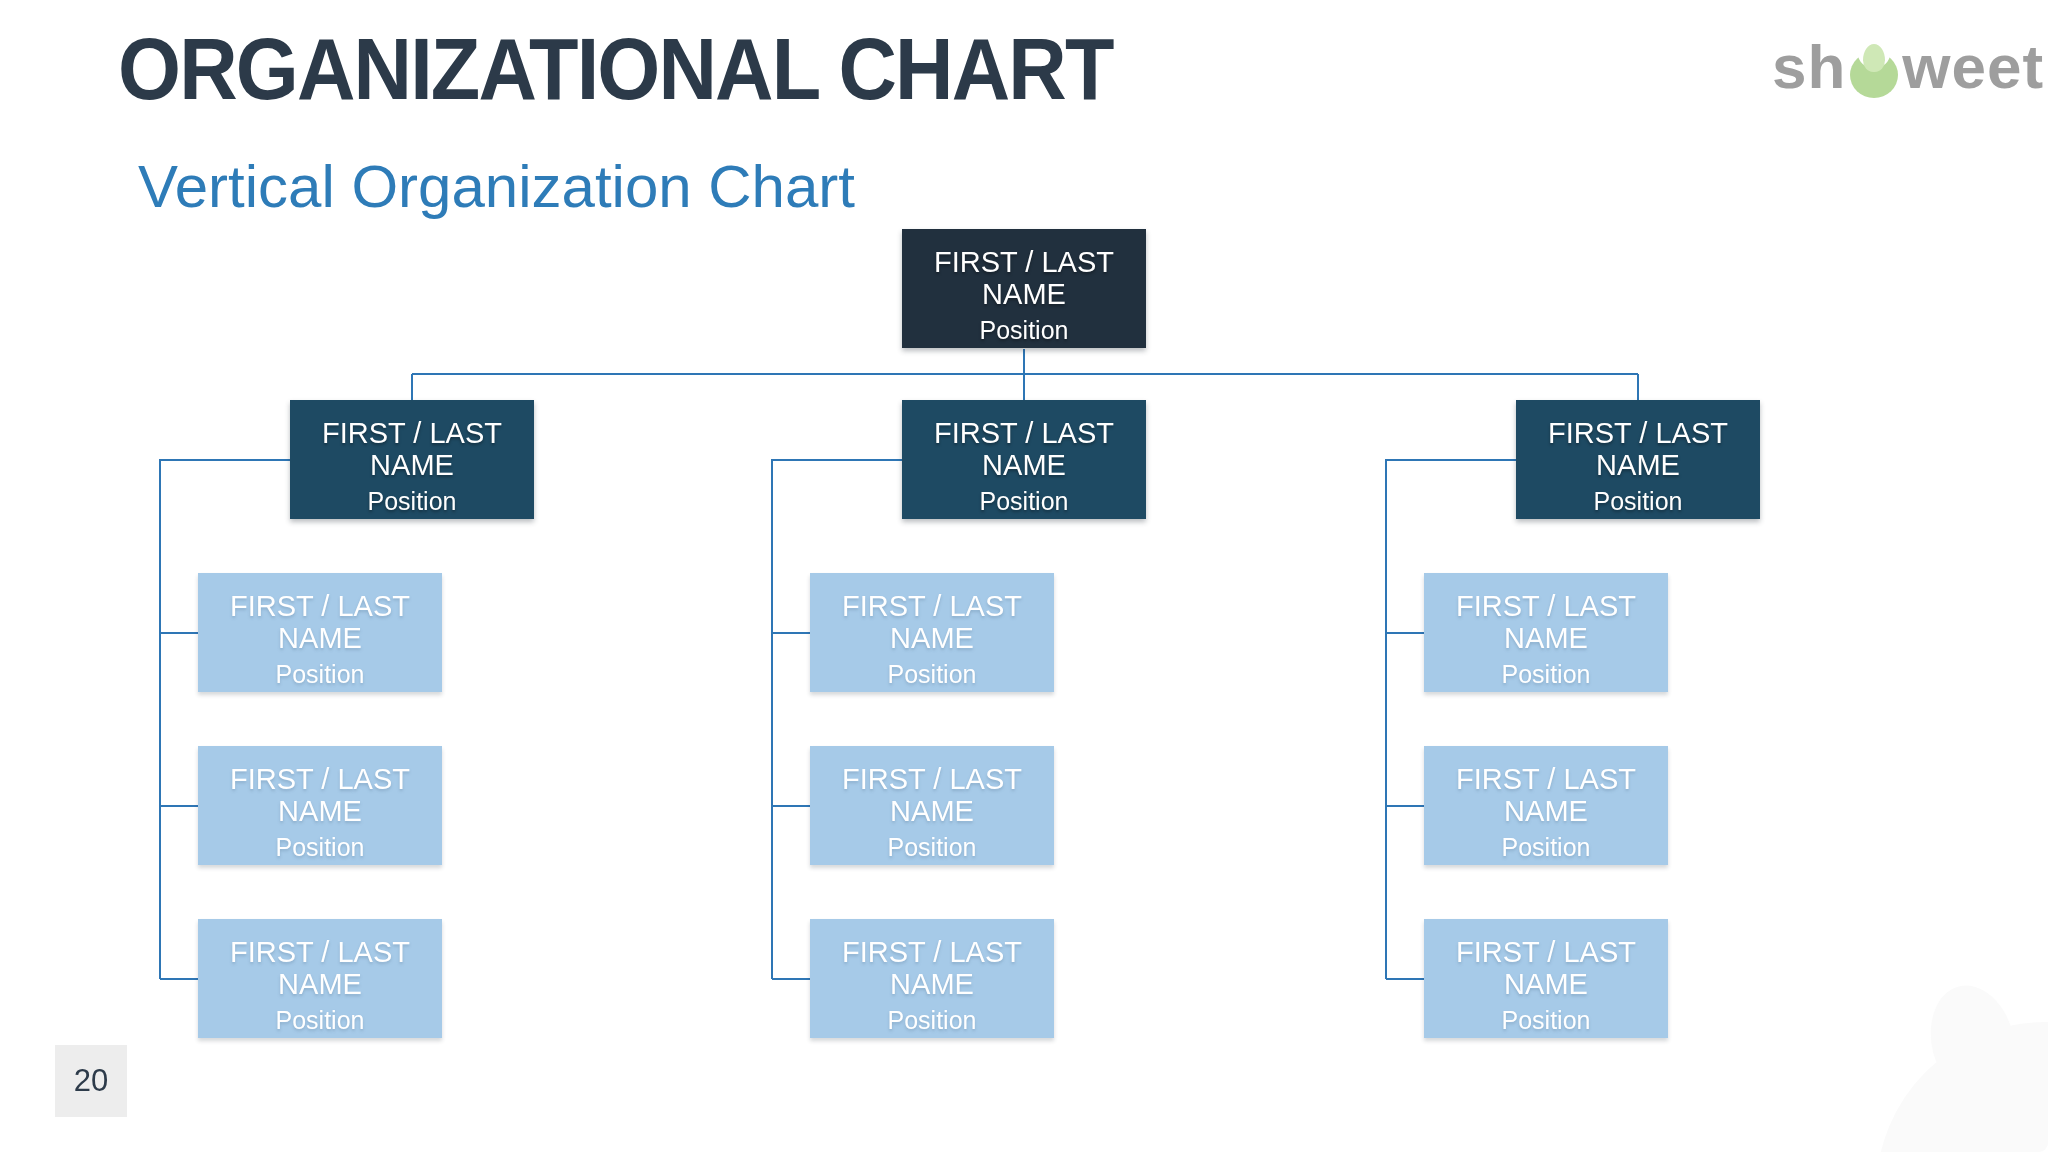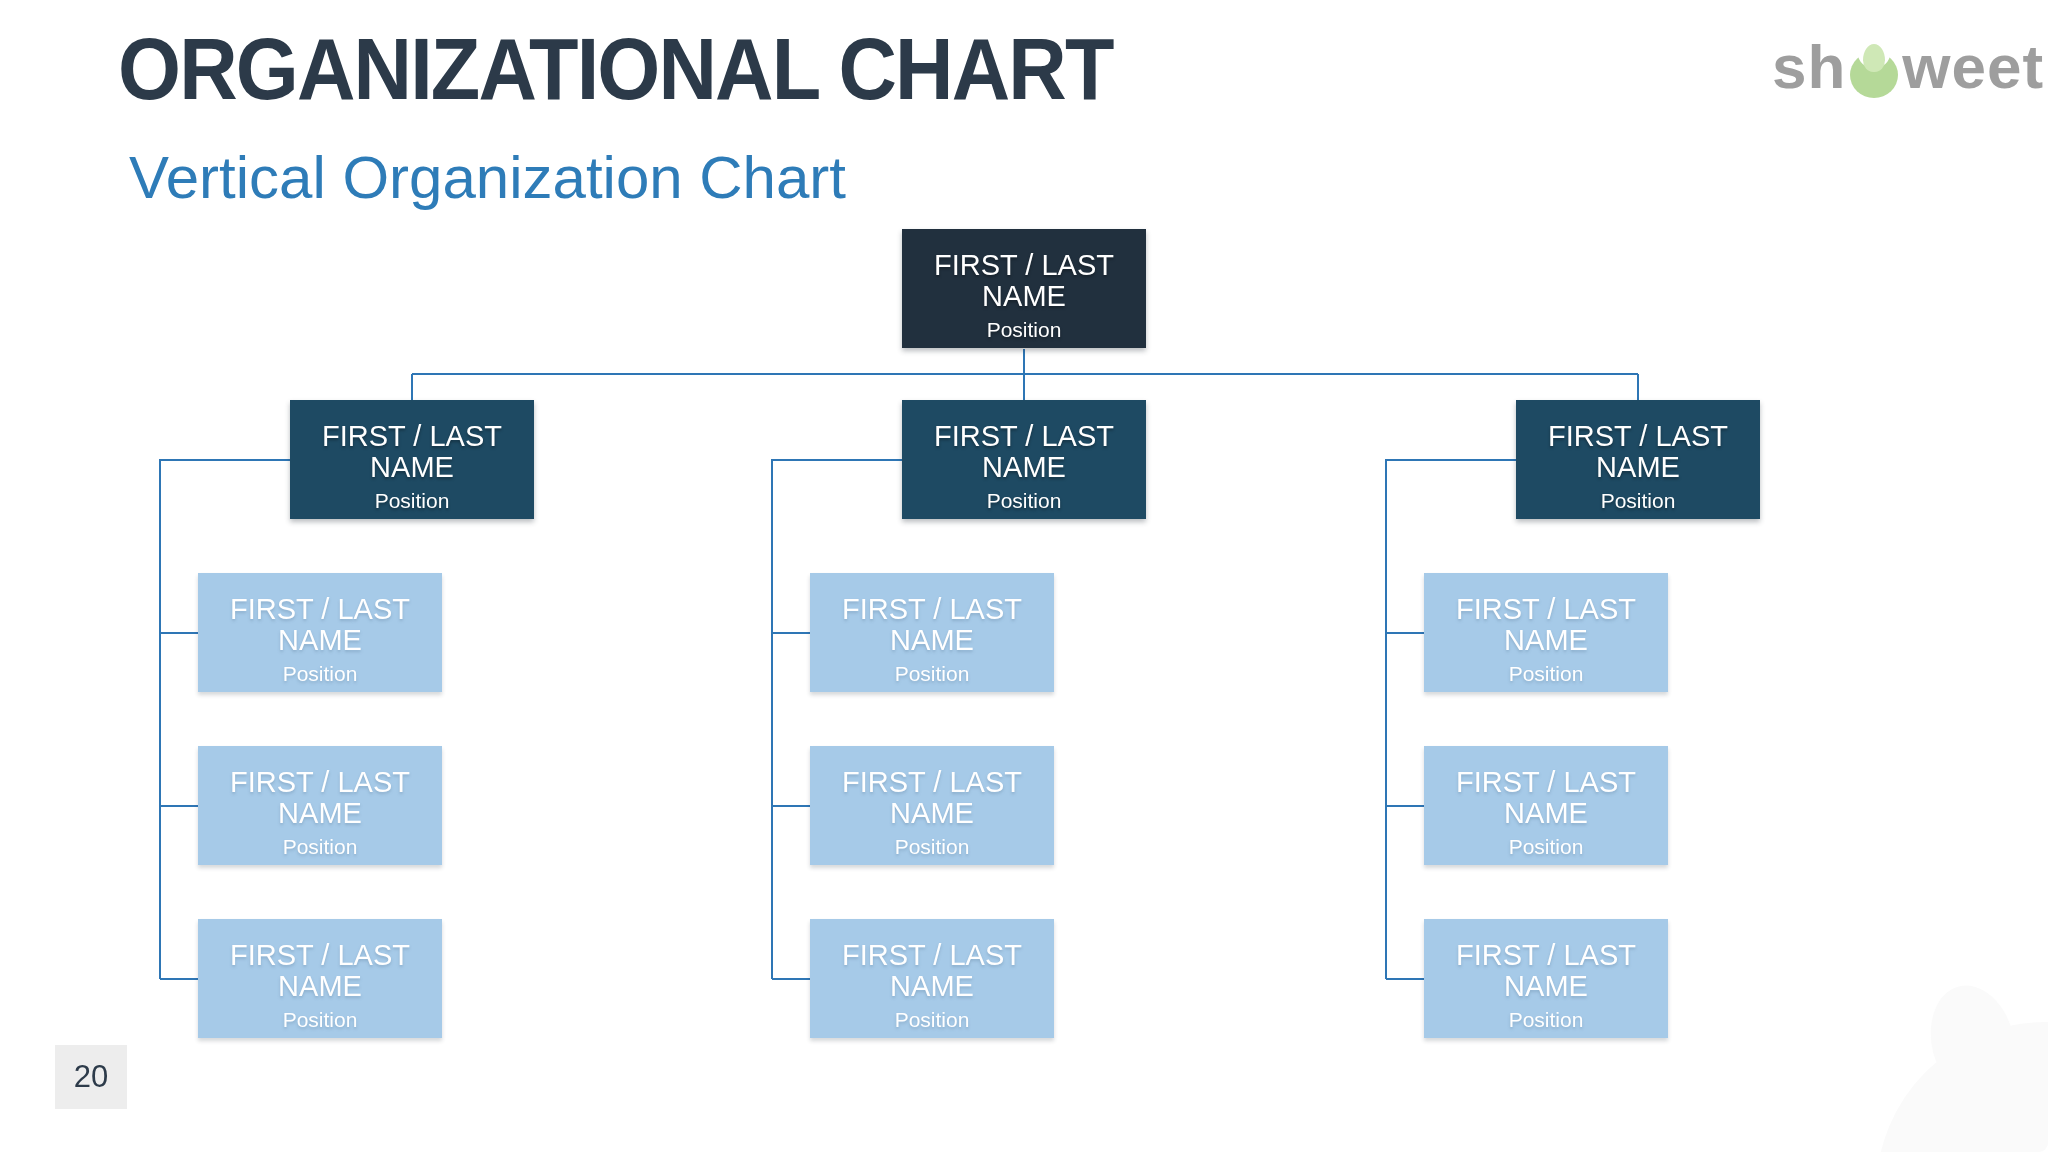--- a/index.html
+++ b/index.html
@@ -7,50 +7,50 @@
     position:relative;width:2048px;height:1152px;background:#ffffff;
     overflow:hidden;font-family:"Liberation Sans",sans-serif;border-radius:9px;
   }
   
   .title{
     position:absolute;left:118px;top:18px;margin:0;
     font-size:88px;font-weight:700;color:#2c3a49;letter-spacing:-2px;
     transform:scaleX(0.92);transform-origin:left top;white-space:nowrap;
   }
   .subtitle{
-    position:absolute;left:122px;top:136px;margin:7px;
+    position:absolute;left:122px;top:136px;margin:16px;
     font-size:60px;font-weight:400;color:#2e7cb8;white-space:nowrap;
   }
   
   .logo{
     position:absolute;left:1772px;top:36px;display:flex;align-items:flex-start;
     color:#9e9e9e;font-size:62px;font-weight:700;letter-spacing:1px;line-height:1;
   }
   .logo-o{position:relative;width:48px;height:48px;margin:14px 4px 0 4px;}
   .logo-o .body{position:absolute;left:0;top:2px;width:48px;height:46px;background:#b5d998;border-radius:50%;}
   .logo-o .notch{position:absolute;left:8px;top:-10px;width:32px;height:28px;background:#ffffff;border-radius:50%;}
   .logo-o .drop{position:absolute;left:13px;top:-6px;width:22px;height:28px;background:#cfe8b6;
     border-radius:50% 50% 46% 46% / 58% 58% 42% 42%;}
   
   .wm-crescent{position:absolute;left:1876px;top:1022px;width:340px;height:340px;border-radius:50%;background:#fafafa;}
   .wm-drop{position:absolute;left:1930px;top:985px;width:82px;height:100px;background:#fafafa;
     border-radius:50% 50% 46% 46% / 58% 58% 42% 42%;transform:rotate(-14deg);}
   
   .page-badge{
-    position:absolute;left:55px;top:1045px;width:72px;height:64px;background:#ededed;
+    position:absolute;left:55px;top:1045px;width:72px;height:72px;background:#ededed;
     color:#2d3b4a;font-size:31px;display:flex;align-items:center;justify-content:center;
   }
   
   .node{
     position:absolute;width:244px;height:119px;
     display:flex;flex-direction:column;align-items:center;justify-content:center;
     color:#ffffff;text-align:center;
   }
   .node .name{font-size:29px;line-height:1.1;display:block;margin-top:15px;}
-  .node .pos{font-size:21px;line-height:1.2;margin-top:4px;display:block;}
+  .node .pos{font-size:25px;line-height:1.2;margin-top:4px;display:block;}
   .l1{background:#21303e;box-shadow:0 3px 5px rgba(30,40,50,0.30);text-shadow:0 2px 3px rgba(0,0,0,0.35);}
   .l2{background:#1e4a63;box-shadow:0 3px 5px rgba(30,40,50,0.30);text-shadow:0 2px 3px rgba(0,0,0,0.35);}
   .l3{background:#a6cae8;box-shadow:0 3px 4px rgba(30,40,50,0.18);text-shadow:0 2px 3px rgba(90,120,150,0.35);}
   .connectors{position:absolute;left:0;top:0;}
 </style>
 </head>
 <body>
 
 <div class="slide">
 

